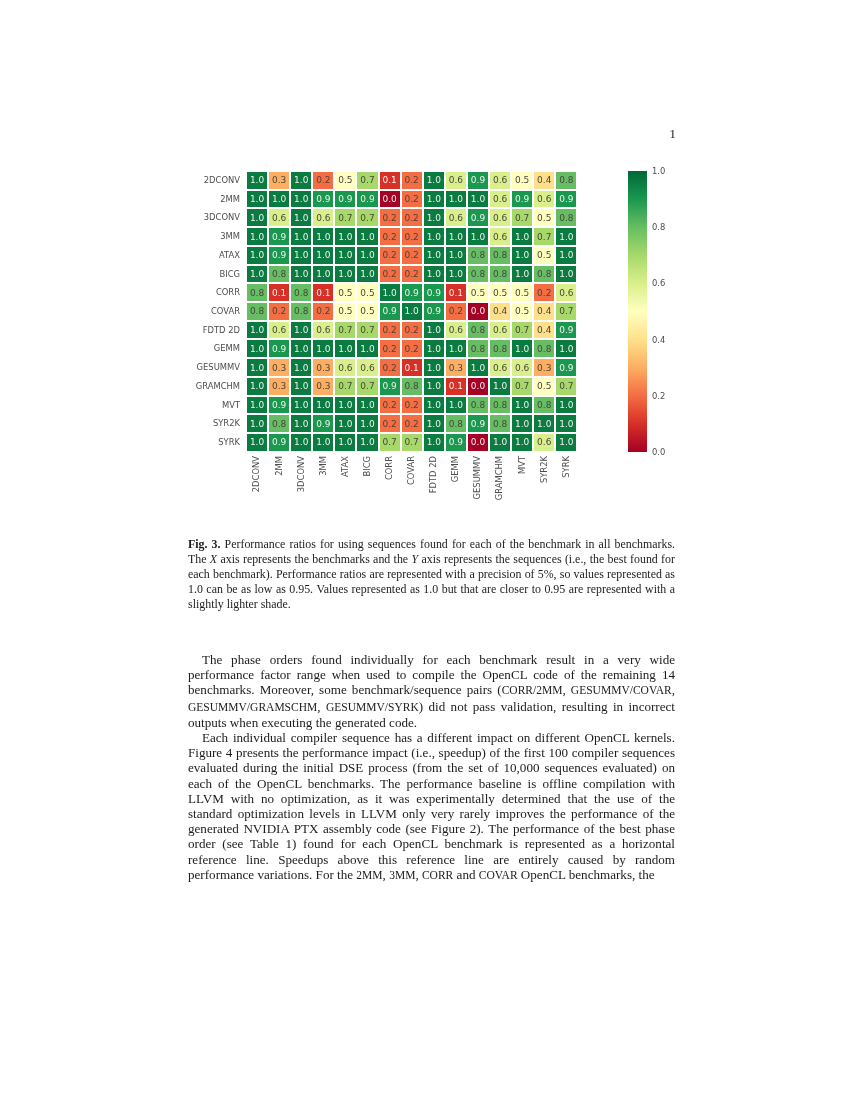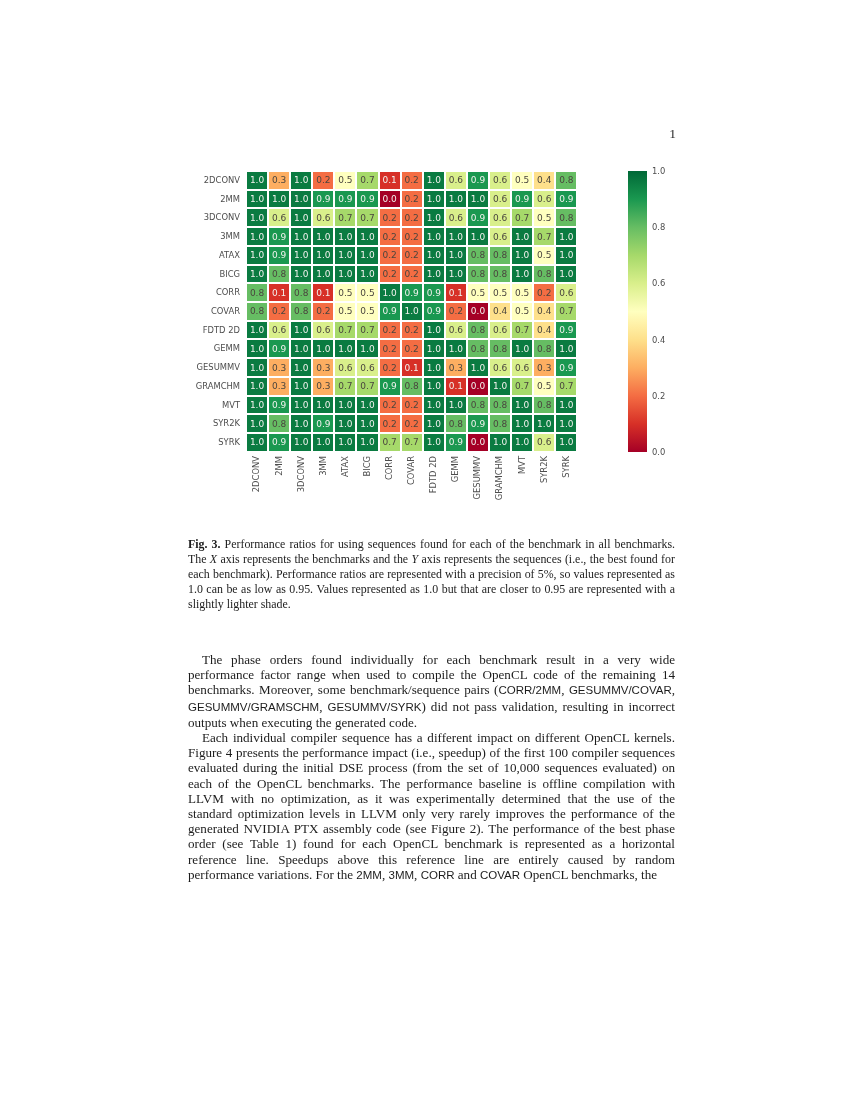--- a/index.html
+++ b/index.html
@@ -27,21 +27,21 @@
   .cb-tick{position:absolute;left:0;font-family:"DejaVu Sans",sans-serif;font-size:8.4px;
         color:#4d4d4d;line-height:12px;}
   
   .caption{position:absolute;left:188px;top:537px;width:487px;
         font-size:11.9px;line-height:15px;text-align:justify;}
   
   .body-text{position:absolute;left:188px;top:652px;width:487px;}
   .body-text p{margin:0;font-size:13.1px;line-height:15.2px;text-align:justify;text-indent:14px;}
   .seg-b{font-weight:bold;}
   .seg-i{font-style:italic;}
-  .seg-m{font-family:Liberation Sans, sans-serif;font-size:0.88em;}
+  .seg-m{font-family:Liberation Serif, serif;font-size:0.88em;}
 </style>
 </head>
 <body>
 
 <div class="page">
   <div class="page-number">1</div>
 
   <div class="figure">
     <div class="hm-rows" id="hm-rows">
         <div class="hm-row">

